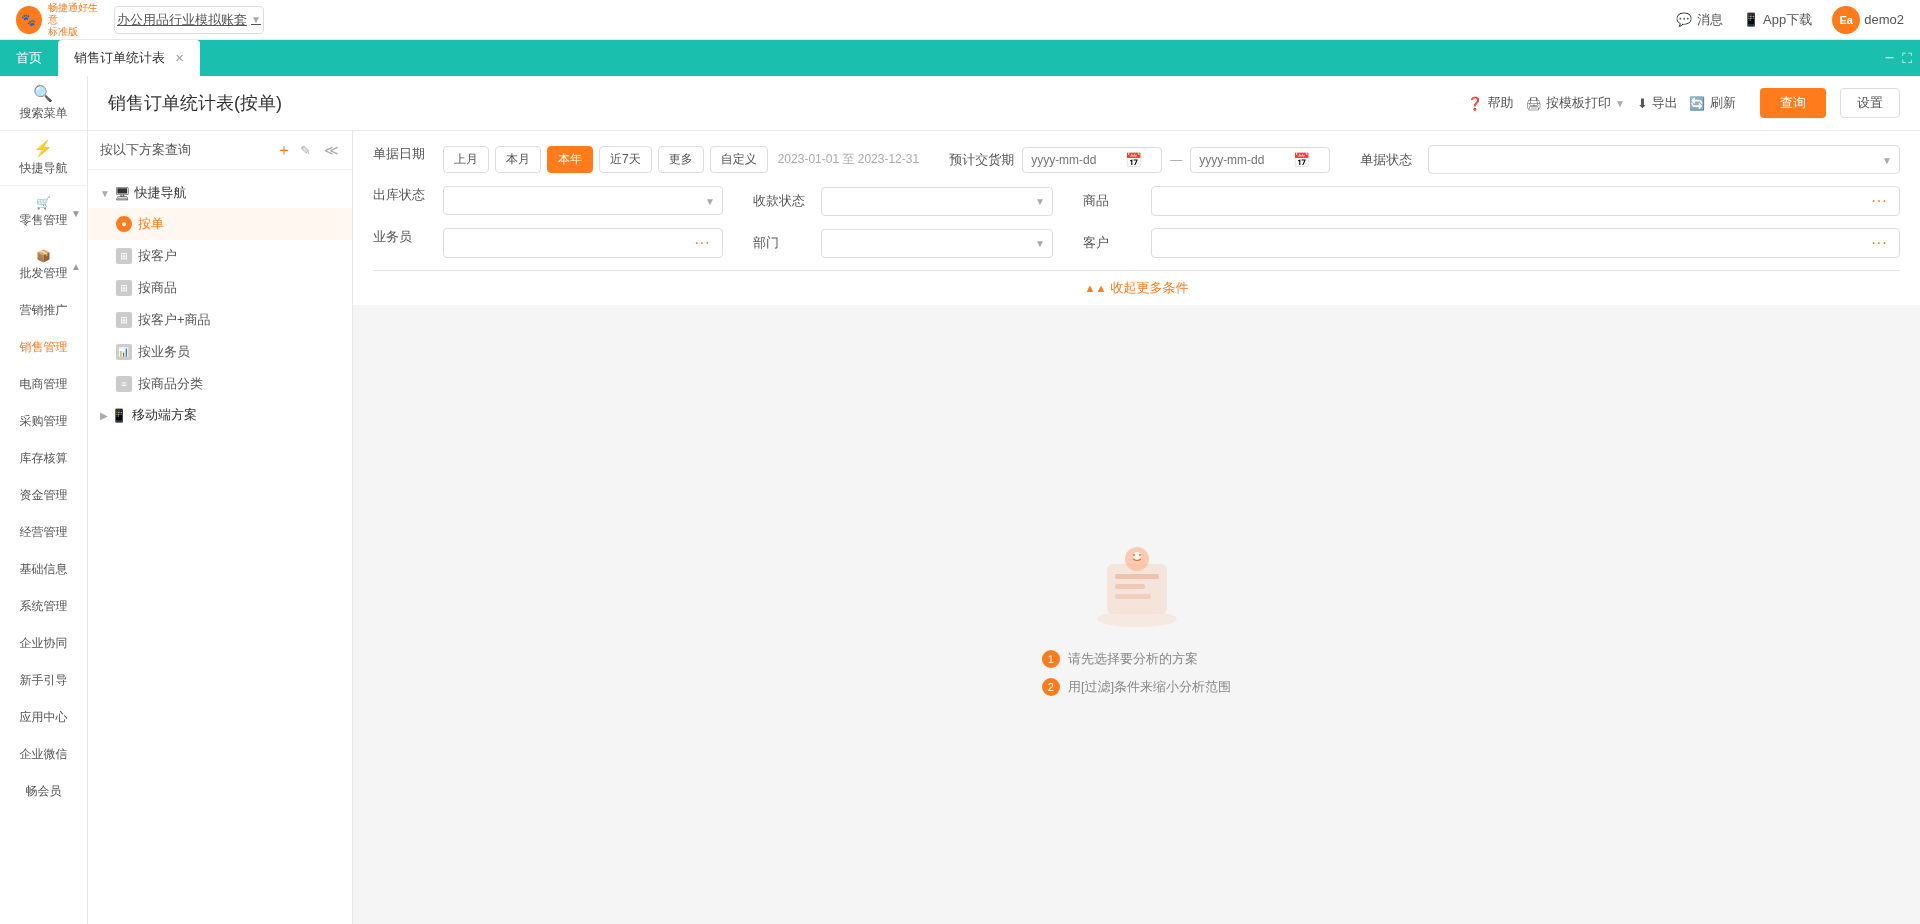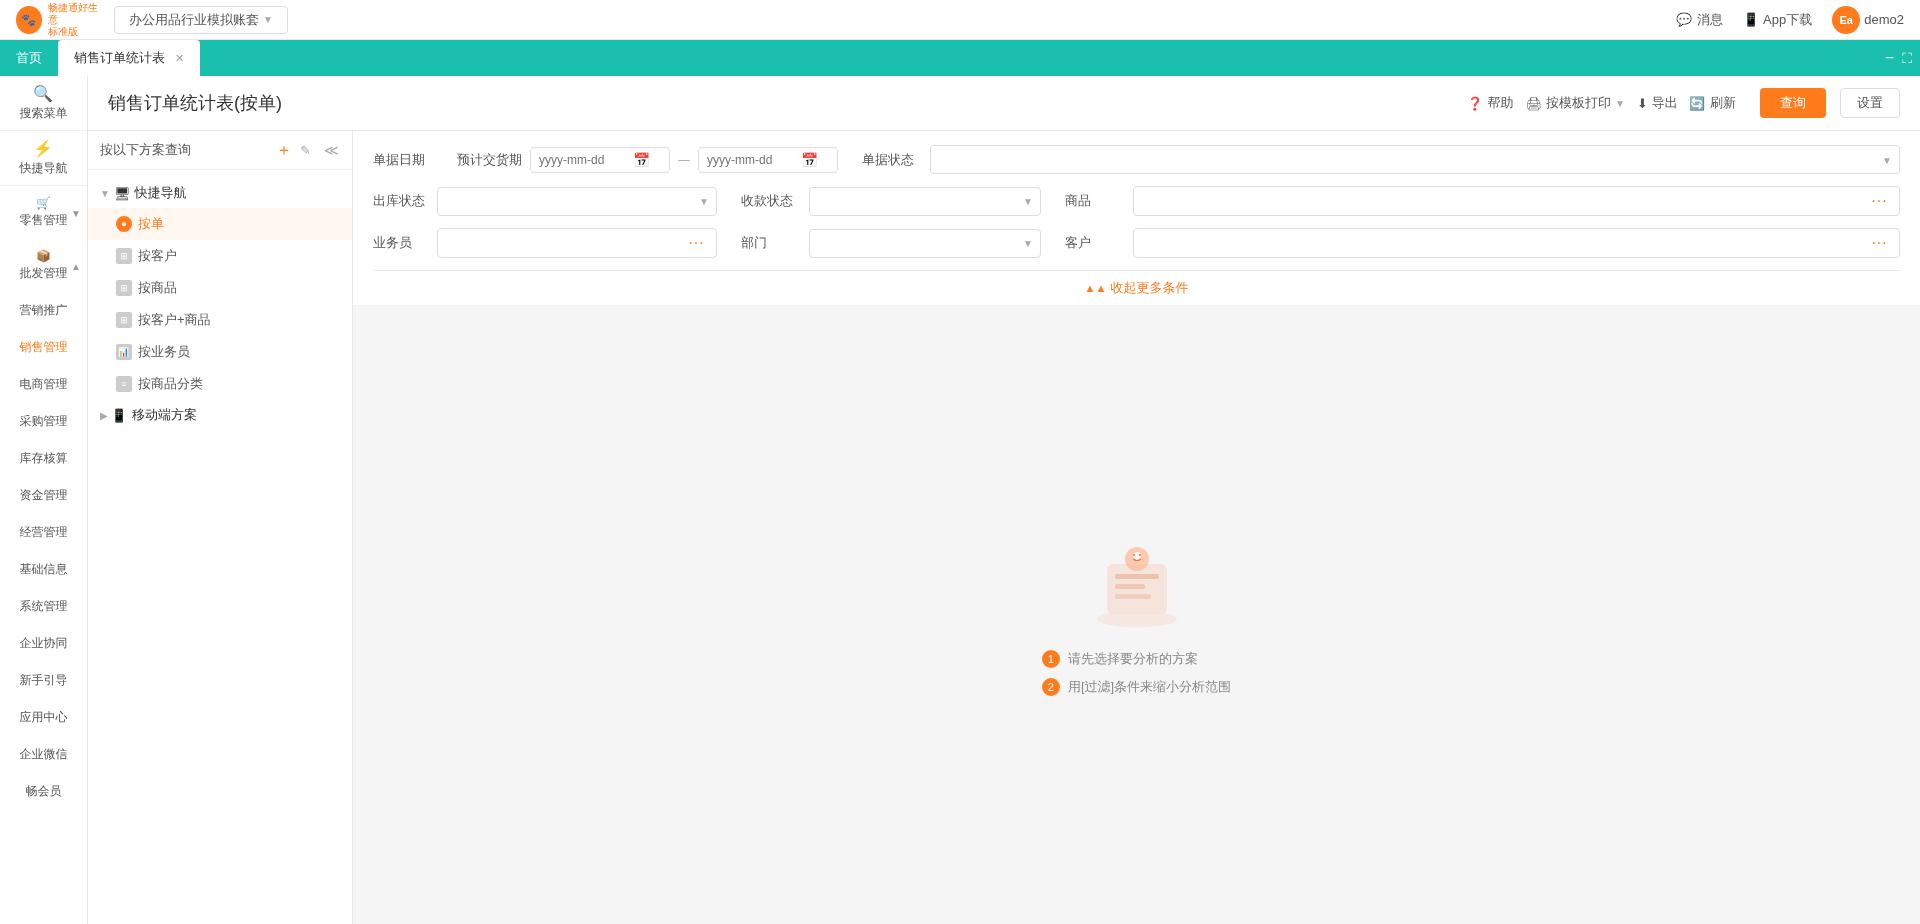--- a/index.html
+++ b/index.html
@@ -37,27 +37,28 @@
     }
     .logo-text {
       font-size: 10px;
       color: #ff7b1c;
       line-height: 1.2;
     }
     .app-selector {
       display: flex;
       align-items: center;
       gap: 4px;
-      padding: 4px 14px;
+      padding: 4px 2px;
       border: 1px solid #ddd;
       border-radius: 4px;
       cursor: pointer;
       font-size: 13px;
       color: #555;
       margin-left: 10px;
+      text-decoration: underline;
     }
     .header-right {
       margin-left: auto;
       display: flex;
       align-items: center;
       gap: 20px;
     }
     .header-btn {
       display: flex;
       align-items: center;
@@ -420,22 +421,21 @@
       flex-direction: column;
     }
 
     .filter-section {
       background: #fff;
       padding: 14px 20px 0 20px;
     }
 
     .filter-row-inner {
       display: flex;
-      align-items: center;
-      gap: 4px;
+      gap: 10px;
       padding-bottom: 12px;
     }
 
     .full-select {
       width: 100%;
       border: 1px solid #ddd;
       border-radius: 4px;
       padding: 6px 28px 6px 10px;
       font-size: 13px;
       color: #bbb;
@@ -643,20 +643,29 @@
           </div>
         </div>
       </div>
 
       <div class="right-panel">
 
         <div class="filter-section">
 
           <div class="filter-row-inner">
             <span class="filter-label">单据日期</span>
+            <div class="date-filter-row">
+              <button class="date-btn">上月</button>
+              <button class="date-btn">本月</button>
+              <button class="date-btn active">本年</button>
+              <button class="date-btn">近7天</button>
+              <button class="date-btn">更多</button>
+              <button class="date-btn">自定义</button>
+              <span class="date-range-text">2023-01-01 至 2023-12-31</span>
+            </div>
 
             <div style="margin-left:20px; display:flex; align-items:center; gap:8px;">
               <span class="filter-label">预计交货期</span>
               <div class="date-input-wrap">
                 <input type="text" style="width: 90px; border: none; outline: none; font-size: 12px; color: rgb(187, 187, 187);" placeholder="yyyy-mm-dd">
                 <span style="color:#ff7b1c; font-size:14px;">📅</span>
               </div>
               <span class="date-sep">—</span>
               <div class="date-input-wrap">
                 <input type="text" style="width: 90px; border: none; outline: none; font-size: 12px; color: rgb(187, 187, 187);" placeholder="yyyy-mm-dd">

